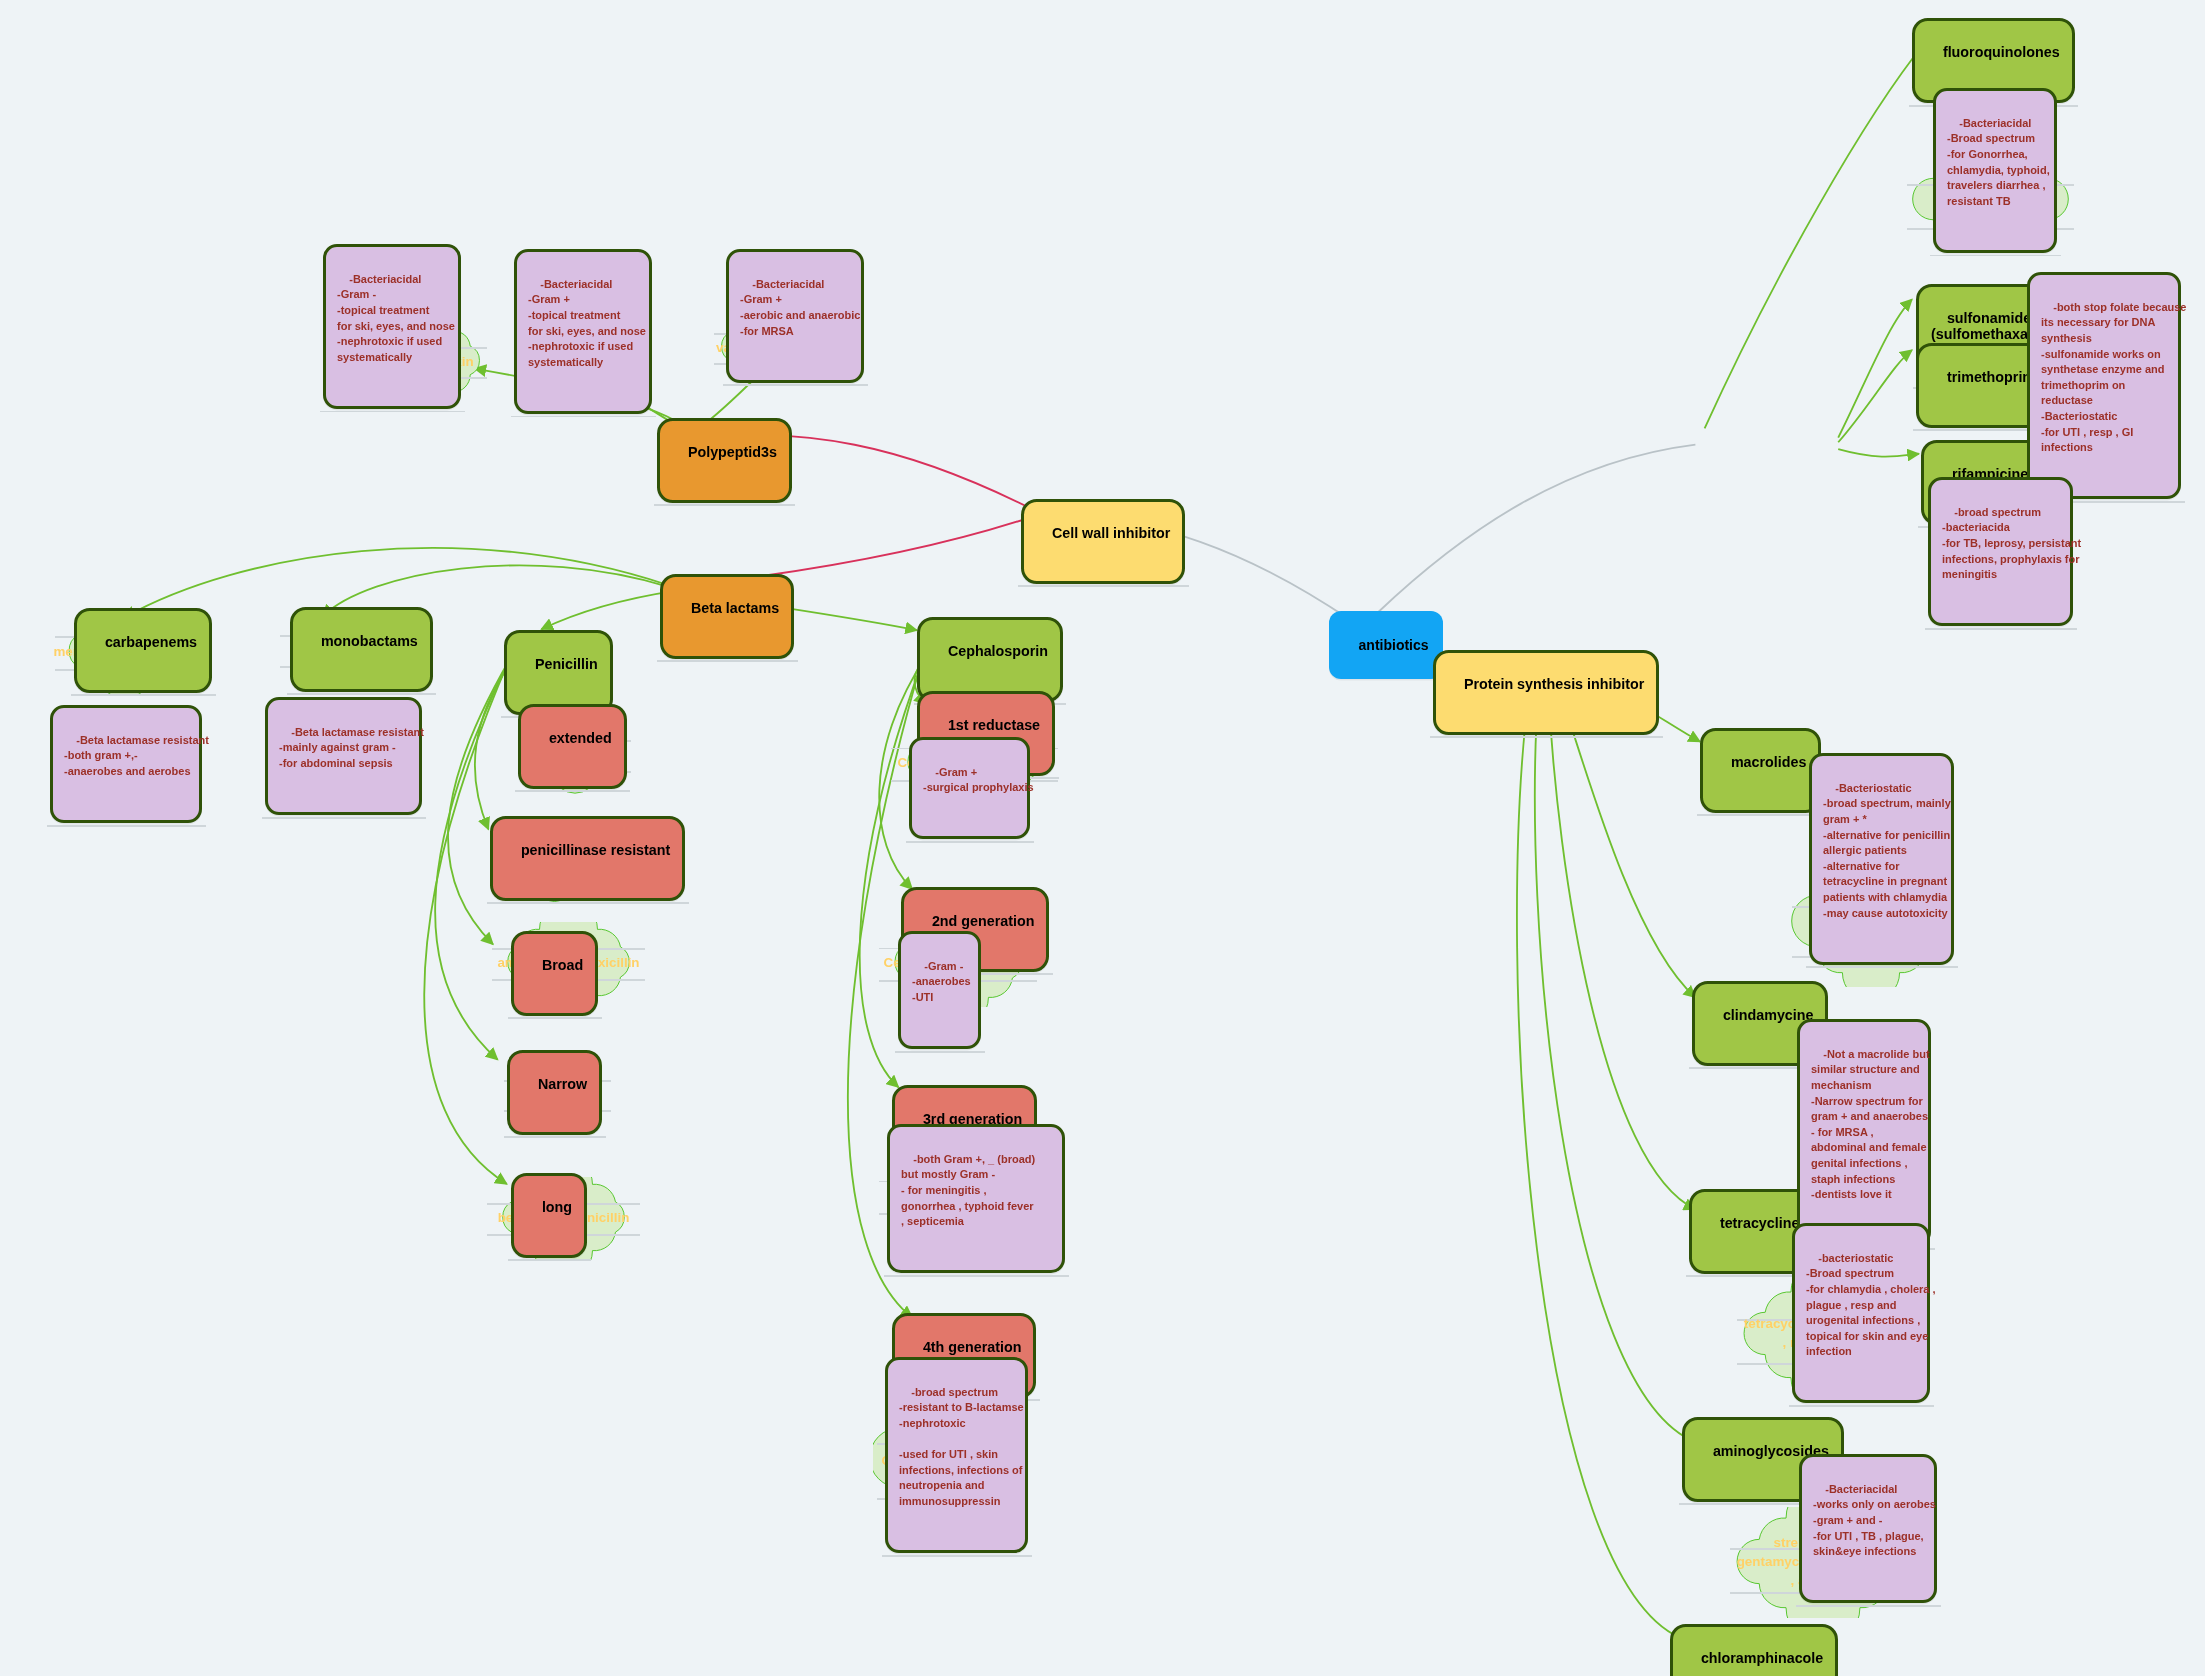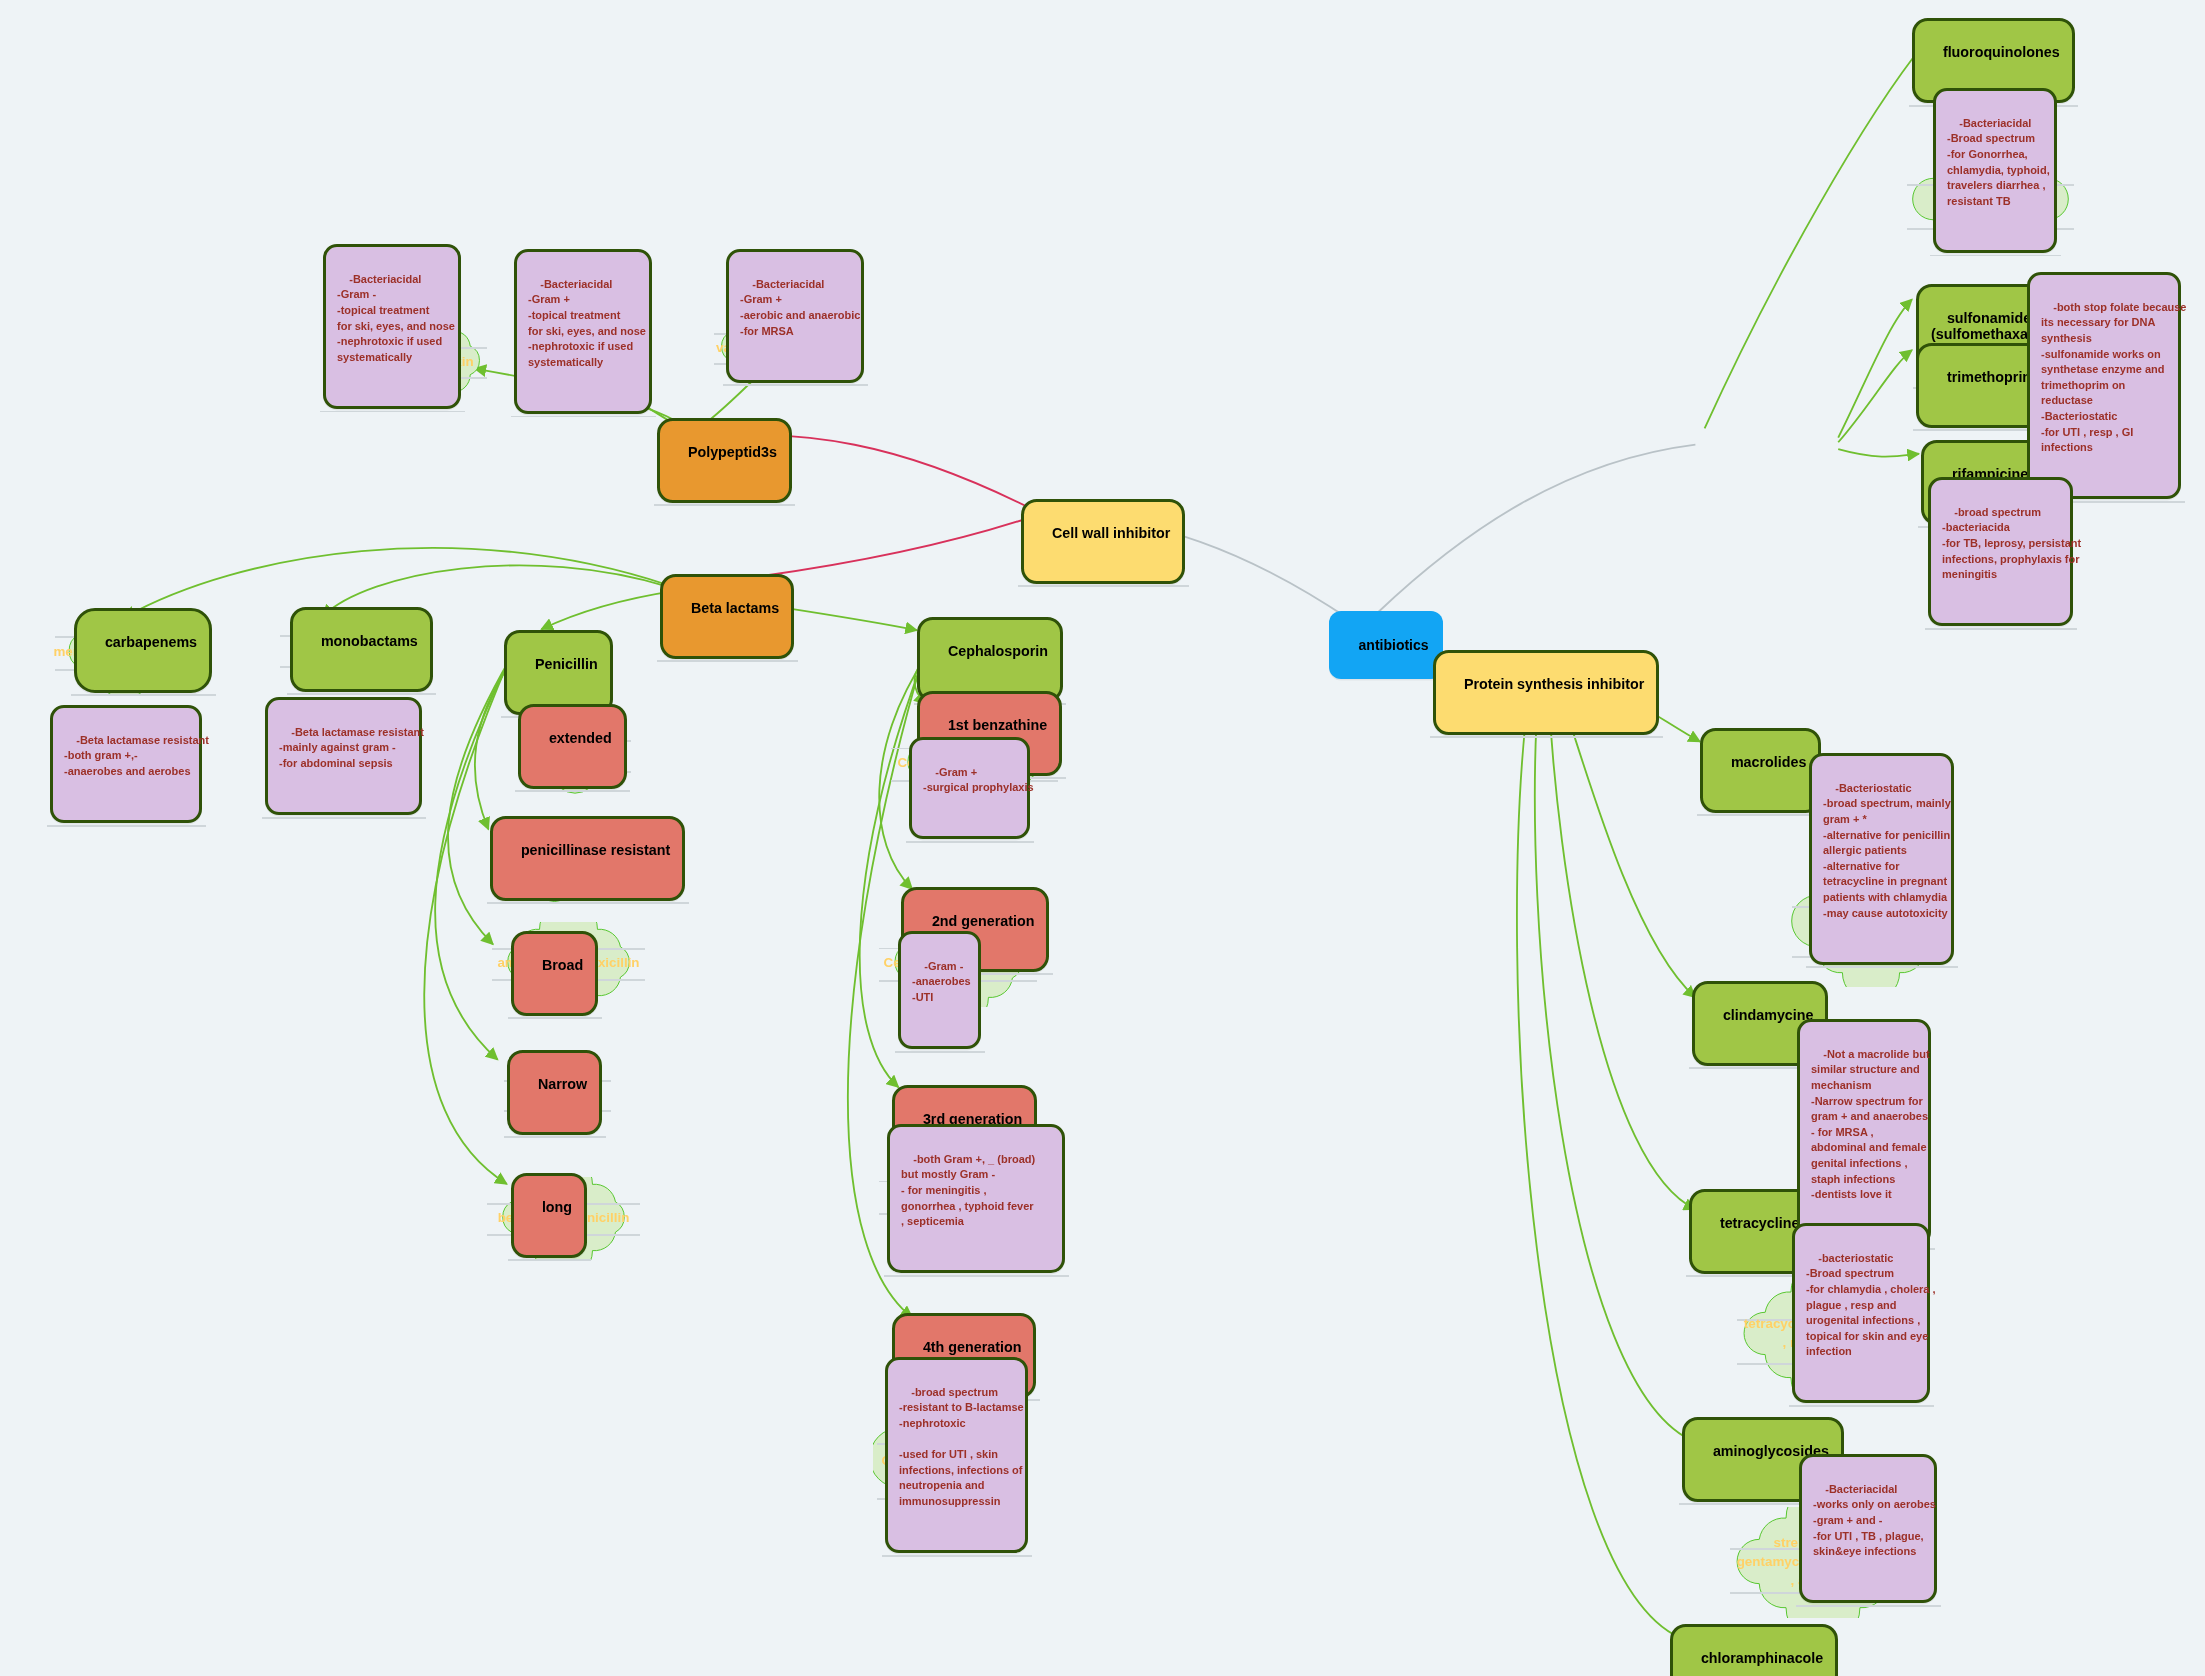--- a/index.html
+++ b/index.html
@@ -233,21 +233,21 @@
   </div>
 
   <div class="cloud" style="left:51px; top:608px; width:147px; height:88px;">
     <svg class="cl-bg" viewBox="0 0 320 190" preserveAspectRatio="none">
       <path d="M60,58 a48,48 0 0 1 52,-40 a56,56 0 0 1 96,0 a48,48 0 0 1 52,40 a40,40 0 0 1 0,70 a48,48 0 0 1 -52,42 a56,56 0 0 1 -96,0 a48,48 0 0 1 -52,-42 a40,40 0 0 1 0,-70 z" fill="#d9edc9" stroke="#4cc322" stroke-width="2"></path>
     </svg>
     <span class="cl-txt">meropenem,imipenem</span>
     <span class="cl-line" style="top:28px;"></span>
     <span class="cl-line" style="top:61px;"></span>
   </div>
-  <div class="node n-green" style="left:74px; top:608px;border-radius:21px;">
+  <div class="node n-green" style="left:74px; top:608px;">
     <span>carbapenems</span>
     <span class="underline"></span>
   </div>
   <div class="node n-note" style="left:50px; top:705px; width:152px;">
     <span>-Beta lactamase resistant
 -both gram +,-
 -anaerobes and aerobes</span>
     <span class="underline"></span>
   </div>
 
@@ -347,21 +347,21 @@
 
   <div class="cloud" style="left:887px; top:719px; width:175px; height:88px;">
     <svg class="cl-bg" viewBox="0 0 380 190" preserveAspectRatio="none">
       <path d="M66,58 a48,48 0 0 1 52,-40 a62,62 0 0 1 142,0 a48,48 0 0 1 52,40 a40,40 0 0 1 0,70 a48,48 0 0 1 -52,42 a62,62 0 0 1 -142,0 a48,48 0 0 1 -52,-42 a40,40 0 0 1 0,-70 z" fill="#d9edc9" stroke="#4cc322" stroke-width="2"></path>
     </svg>
     <span class="cl-txt">Cephazolin , Cephalexin</span>
     <span class="cl-line" style="top:28.6px;"></span>
     <span class="cl-line" style="top:61px;"></span>
   </div>
   <div class="node n-red" style="left:917px; top:691px;">
-    <span>1st benzathine</span>
+    <span>1st reductase</span>
     <span class="underline"></span>
   </div>
   <div class="node n-note" style="left:909px; top:737px; width:121px;">
     <span>-Gram +
 -surgical prophylaxis</span>
     <span class="underline"></span>
   </div>
 
   <div class="cloud" style="left:875px; top:919px; width:166px; height:88px;">
     <svg class="cl-bg" viewBox="0 0 360 190" preserveAspectRatio="none">

